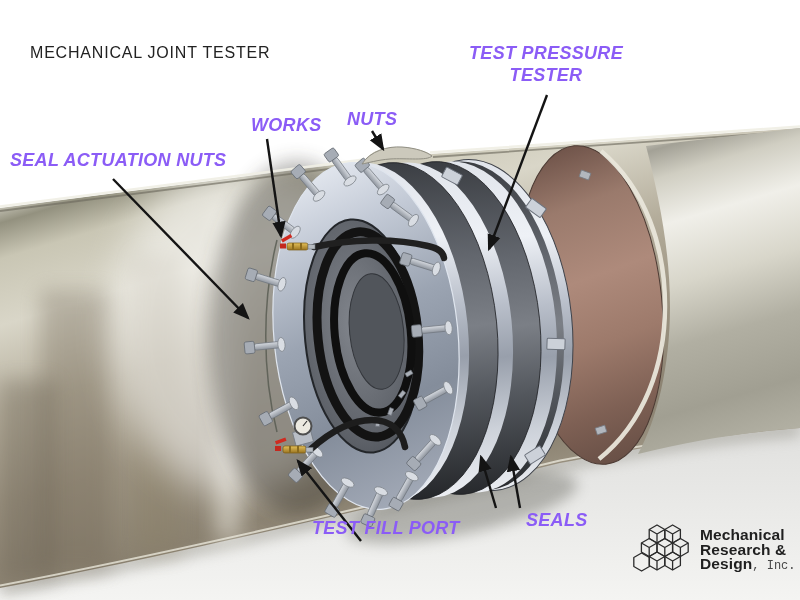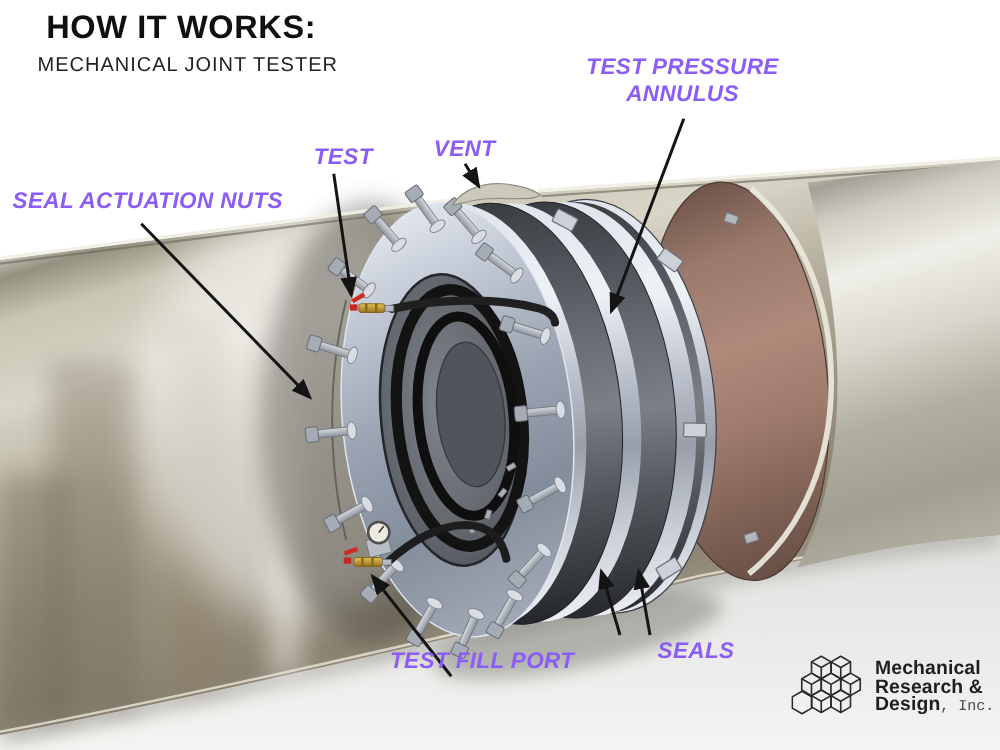--- a/index.html
+++ b/index.html
@@ -226,29 +226,28 @@
     <path d="M547,95 L489,249" marker-end="url(#ah)"></path>
     <path d="M372,131 L383,149" marker-end="url(#ah)"></path>
     <path d="M267,139 L281,236" marker-end="url(#ah)"></path>
     <path d="M113,179 L248,318" marker-end="url(#ah)"></path>
     <path d="M496,508 L481,457" marker-end="url(#ah)"></path>
     <path d="M520,508 L511,457" marker-end="url(#ah)"></path>
     <path d="M361,541 L298,461" marker-end="url(#ah)"></path>
   </g>
 </svg>
 
-<div class="title">HOW IT WORKS:</div>
 <div class="subtitle">MECHANICAL JOINT TESTER</div>
 
 <div class="lbl" style="left:10px;top:150px;">SEAL ACTUATION NUTS</div>
-<div class="lbl" style="left:251px;top:115px;">TEST</div>
-<div class="lbl" style="left:347px;top:109px;">VENT</div>
+<div class="lbl" style="left:251px;top:115px;">WORKS</div>
+<div class="lbl" style="left:347px;top:109px;">NUTS</div>
 <div class="lbl annulus">
   <div>TEST PRESSURE</div>
-  <div>ANNULUS</div>
+  <div>TESTER</div>
 </div>
 <div class="lbl" style="left:486px;top:510px;margin-left:40px;">SEALS</div>
 <div class="lbl" style="left:312px;top:518px;">TEST FILL PORT</div>
 
 <div class="logo">
   <svg width="64" height="52" viewBox="0 0 64 52">
     <use href="#cube" x="24" y="10"></use>
         <use href="#cube" x="39.6" y="10"></use>
     <use href="#cube" x="16.2" y="23.5"></use>
         <use href="#cube" x="31.8" y="23.5"></use>

